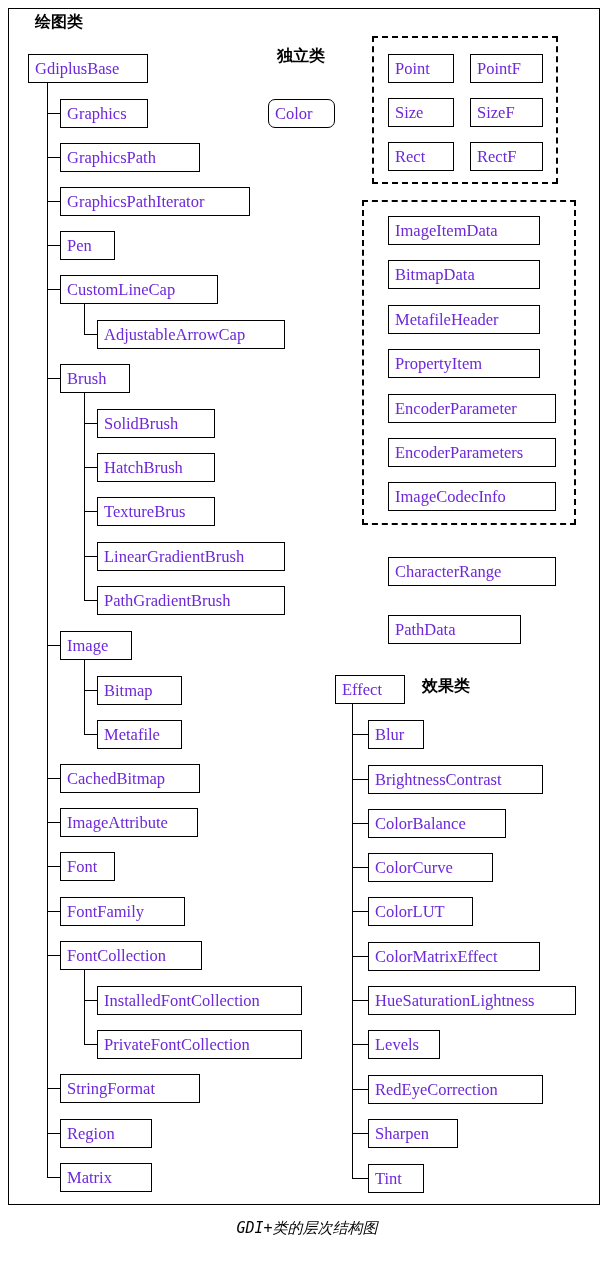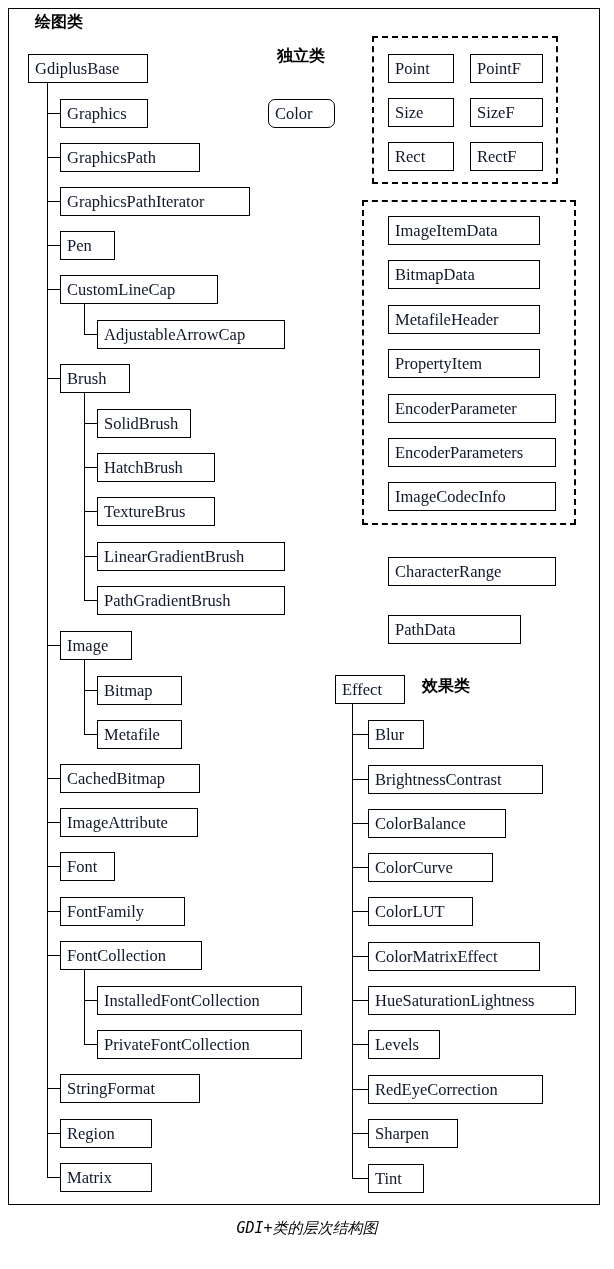--- a/index.html
+++ b/index.html
@@ -39,21 +39,21 @@
   
   .node {
     position: absolute;
     border: 1.2px solid #000000;
     background: #ffffff;
     box-sizing: border-box;
     height: 29px;
     line-height: 27px;
     padding: 0 6px;
     font-size: 16.5px;
-    color: #0f172a;
+    color: #6d28d9;
     white-space: nowrap;
     font-family: "Liberation Serif", "DejaVu Serif", serif;
   }
   
   .vline {
     position: absolute;
     width: 1.2px;
     background: #000000;
   }
   .hline {
@@ -123,21 +123,21 @@
   <div class="hline" style="left:84px; top:334px; width:13px;"></div>
   <div class="node" style="left:97px; top:320px; width:188px;">AdjustableArrowCap</div>
 
   <div class="node" style="left:60px; top:364px; width:70px;">Brush</div>
   <div class="vline" style="left:84px; top:393px; height:208px;"></div>
   <div class="hline" style="left:84px; top:423px; width:13px;"></div>
   <div class="hline" style="left:84px; top:467px; width:13px;"></div>
   <div class="hline" style="left:84px; top:511px; width:13px;"></div>
   <div class="hline" style="left:84px; top:556px; width:13px;"></div>
   <div class="hline" style="left:84px; top:600px; width:13px;"></div>
-  <div class="node" style="left:97px; top:409px; width:94px;">SolidBrush</div>
+  <div class="node" style="left:97px; top:409px; width:118px;">SolidBrush</div>
   <div class="node" style="left:97px; top:453px; width:118px;">HatchBrush</div>
   <div class="node" style="left:97px; top:542px; width:188px;">LinearGradientBrush</div>
   <div class="node" style="left:97px; top:497px; width:118px;">TextureBrus</div>
   <div class="node" style="left:97px; top:586px; width:188px;">PathGradientBrush</div>
 
   <div class="node" style="left:60px; top:631px; width:72px;">Image</div>
   <div class="vline" style="left:84px; top:660px; height:75px;"></div>
   <div class="hline" style="left:84px; top:690px; width:13px;"></div>
   <div class="hline" style="left:84px; top:734px; width:13px;"></div>
   <div class="node" style="left:97px; top:676px; width:85px;">Bitmap</div>

